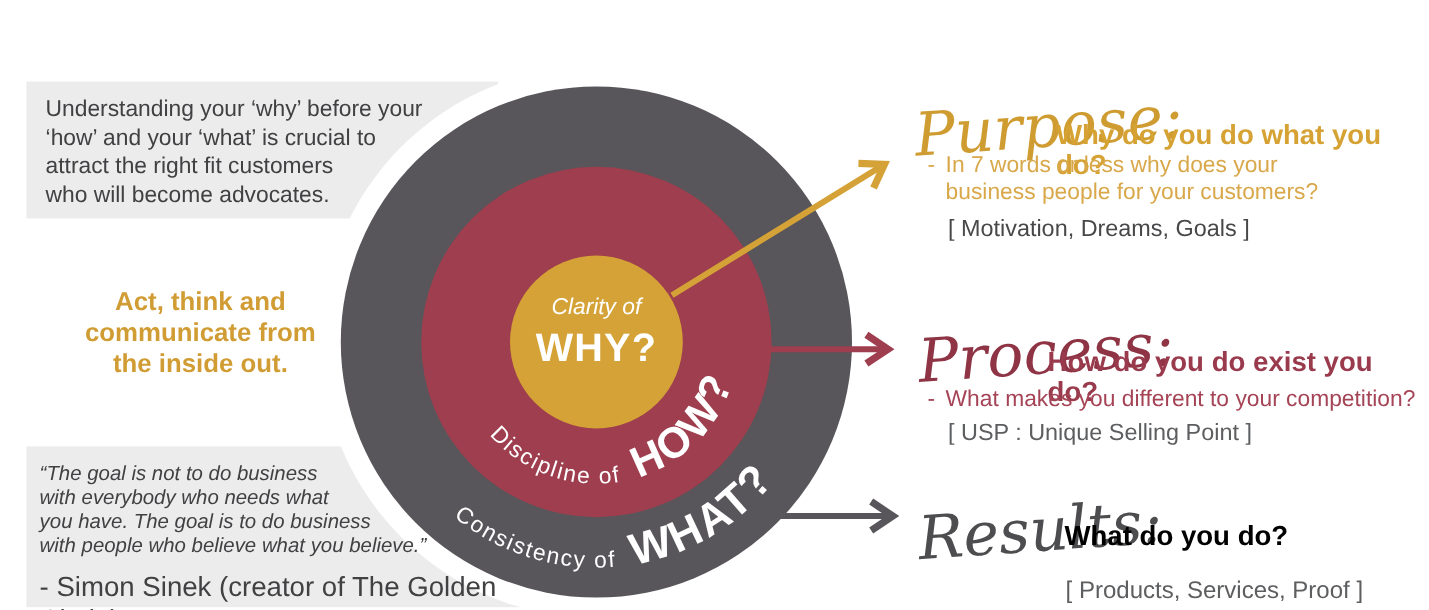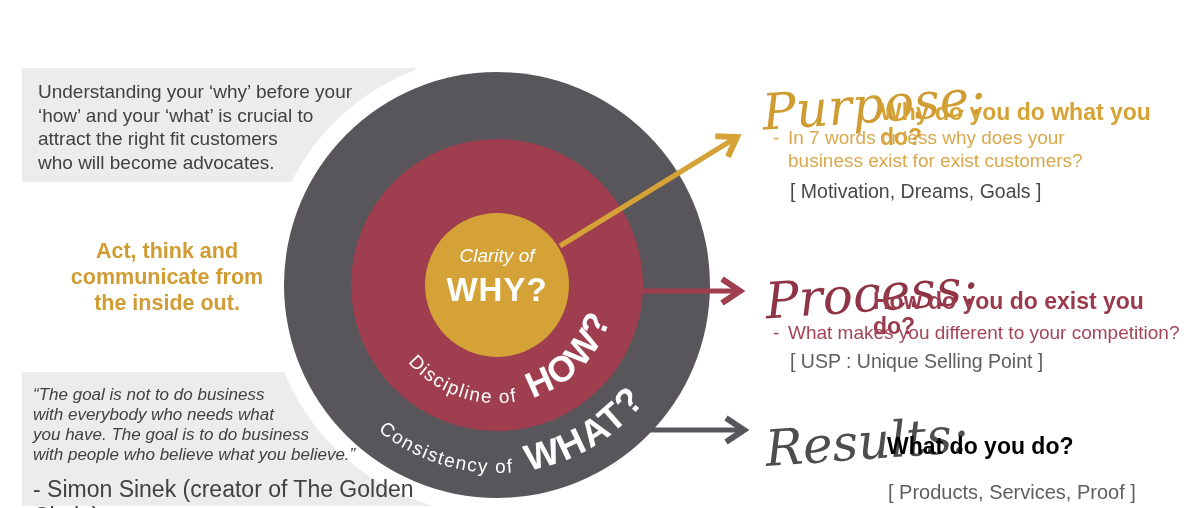--- a/index.html
+++ b/index.html
@@ -106,21 +106,21 @@
 
     <line x1="560" y1="206" x2="737" y2="97" stroke="#d5a237" stroke-width="5" marker-end="url(#mGold)"></line>
     <line x1="617" y1="251" x2="740" y2="251" stroke="#9e3e4e" stroke-width="5" marker-end="url(#mMaroon)"></line>
     <line x1="636" y1="390" x2="744" y2="390" stroke="#58565a" stroke-width="5" marker-end="url(#mDark)"></line>
   </svg>
 
   <div class="abs script gold" style="left:762px;top:40px;font-size:50px;">Purpose:</div>
   <div class="abs heading gold" style="left:880px;top:60px;">Why do you do what you do?</div>
   <div class="abs bullet gold" style="left:773px;top:87px;">-</div>
   <div class="abs bullet gold" style="left:788px;top:87px;">In 7 words or less why does your</div>
-  <div class="abs bullet gold" style="left:788px;top:110px;">business exist for exist customers?</div>
+  <div class="abs bullet gold" style="left:788px;top:110px;">business people for your customers?</div>
   <div class="abs bracket darker" style="left:790px;top:140px;">[ Motivation, Dreams, Goals ]</div>
 
   <div class="abs script maroon" style="left:765px;top:229px;font-size:50px;">Process:</div>
   <div class="abs heading maroon" style="left:873px;top:249px;">How do you do exist you do?</div>
   <div class="abs bullet maroon" style="left:773px;top:282px;">-</div>
   <div class="abs bullet maroon" style="left:788px;top:282px;">What makes you different to your competition?</div>
   <div class="abs bracket gray" style="left:790px;top:310px;">[ USP : Unique Selling Point ]</div>
 
   <div class="abs script dark" style="left:765px;top:377px;font-size:50px;">Results:</div>
   <div class="abs heading dark" style="left:887px;top:394px;">What do you do?</div>

